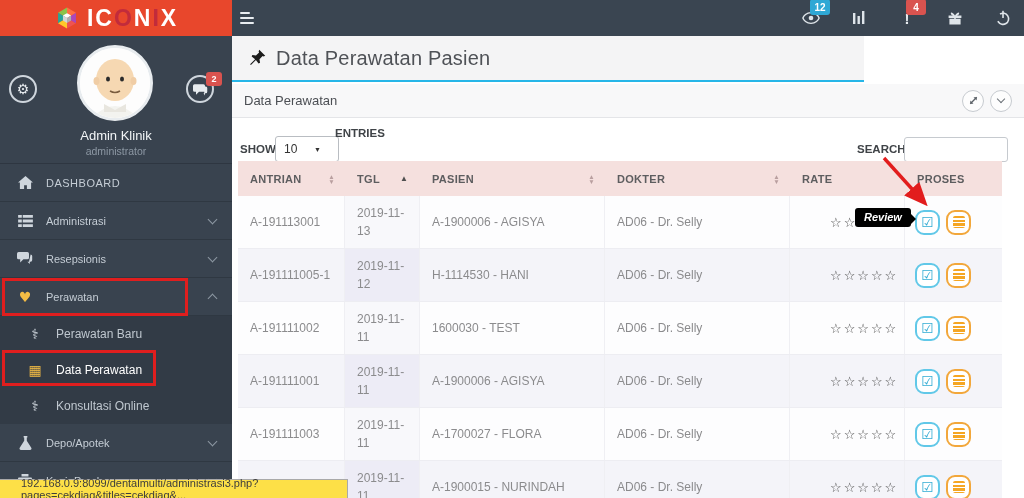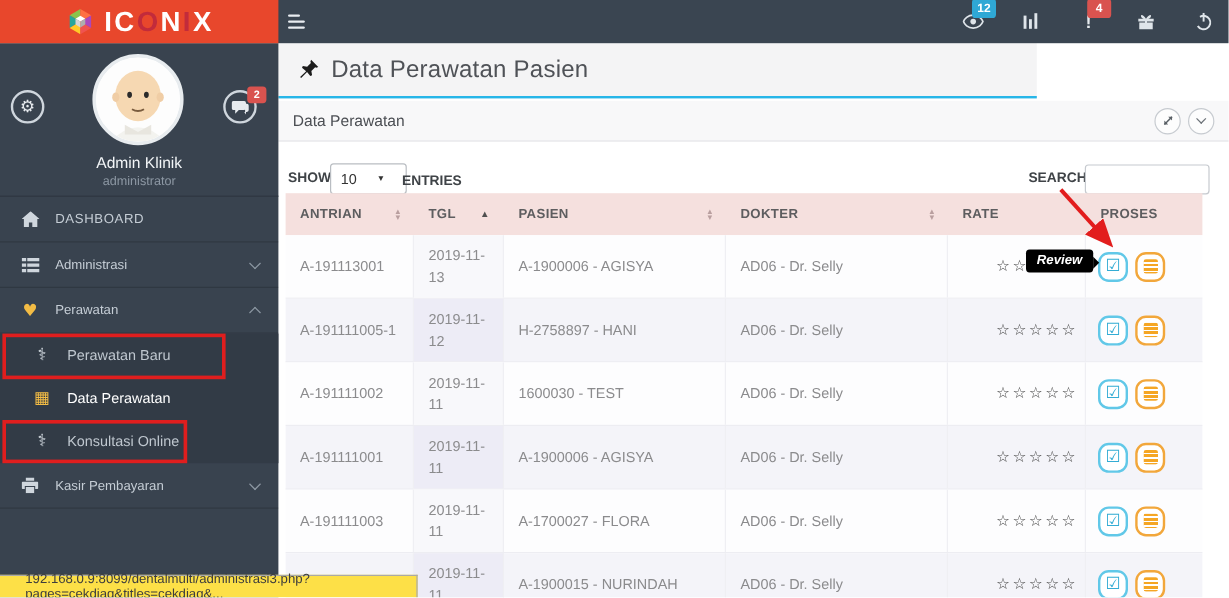--- a/index.html
+++ b/index.html
@@ -188,35 +188,53 @@
       <div class="m-item">
         <span class="mi">
             <svg width="15" height="12" viewBox="0 0 16 13">
               <path fill="#cfd6dd" d="M0 0h4v3H0zM5 0h11v3H5zM0 5h4v3H0zM5 5h11v3H5zM0 10h4v3H0zM5 10h11v3H5z"></path>
             </svg>
           </span>
         <span class="lbl">Administrasi</span>
         <span class="chev down"></span>
       </div>
       <div class="m-item">
+        <span class="mi">
+            <svg width="16" height="13" viewBox="0 0 20 16">
+              <path fill="#cfd6dd" d="M2 0h11a2 2 0 012 2v5a2 2 0 01-2 2H8l-4 4V9H2a2 2 0 01-2-2V2a2 2 0 012-2zM17 3a2 2 0 012 2v5a2 2 0 01-2 2h-1v3l-3-3h2z"></path>
+            </svg>
+          </span>
+        <span class="lbl">Resepsionis</span>
+        <span class="chev down"></span>
+      </div>
+      <div class="m-item">
         <span class="mi gold">♥</span>
         <span class="lbl">Perawatan</span>
         <span class="chev up"></span>
       </div>
       <div class="m-sub">
         <span class="mi">⚕</span>
         <span class="lbl">Perawatan Baru</span>
       </div>
       <div class="m-sub active">
         <span class="mi gold">▦</span>
         <span class="lbl">Data Perawatan</span>
       </div>
       <div class="m-sub">
         <span class="mi">⚕</span>
         <span class="lbl">Konsultasi Online</span>
+      </div>
+      <div class="m-item">
+        <span class="mi">
+            <svg width="13" height="14" viewBox="0 0 14 15">
+              <path fill="#cfd6dd" d="M5 0h4v1.5H8.4V5l4.8 7.5A1.6 1.6 0 0111.8 15H2.2A1.6 1.6 0 01.8 12.5L5.6 5V1.5H5z"></path>
+            </svg>
+          </span>
+        <span class="lbl">Depo/Apotek</span>
+        <span class="chev down"></span>
       </div>
       <div class="m-item">
         <span class="mi">
             <svg width="14" height="13" viewBox="0 0 16 15">
               <path fill="#cfd6dd" d="M4 0h8v3H4zM1 4h14a1 1 0 011 1v5a1 1 0 01-1 1h-2v-3H3v3H1a1 1 0 01-1-1V5a1 1 0 011-1zM4 9h8v6H4z"></path>
             </svg>
           </span>
         <span class="lbl">Kasir Pembayaran</span>
         <span class="chev down"></span>
       </div>
@@ -247,21 +265,21 @@
             <span class="chev2"></span>
           </div>
       </div>
     </div>
 
     <span class="ctl-label" style="left:8px; top:107px;">SHOW</span>
     <select class="show-select">
       <option>10</option>
     </select>
     <span class="sel-caret">▼</span>
-    <span class="ctl-label" style="left:103px; top:109px;">ENTRIES</span>
+    <span class="ctl-label" style="left:103px; top:91px;">ENTRIES</span>
     <span class="ctl-label" style="left:625px; top:107px;">SEARCH:</span>
     <input class="search-input" type="text" style="">
 
     <div class="tbl">
       <div class="t-head">
         <div class="th">
             <span>ANTRIAN</span>
             <span class="sorts">
               <span>▲</span>
               <span>▼</span>
@@ -302,21 +320,21 @@
         <div class="td act">
           <span class="abtn blue">☑</span>
           <span class="abtn orange">
               <span class="list-glyph"></span>
             </span>
         </div>
       </div>
       <div class="t-row even">
         <div class="td">A-191111005-1</div>
         <div class="td tgl">2019-11-12</div>
-        <div class="td">H-2758897 - HANI</div>
+        <div class="td">H-1114530 - HANI</div>
         <div class="td">AD06 - Dr. Selly</div>
         <div class="td rate">☆☆☆☆☆</div>
         <div class="td act">
           <span class="abtn blue">☑</span>
           <span class="abtn orange">
               <span class="list-glyph"></span>
             </span>
         </div>
       </div>
       <div class="t-row">

